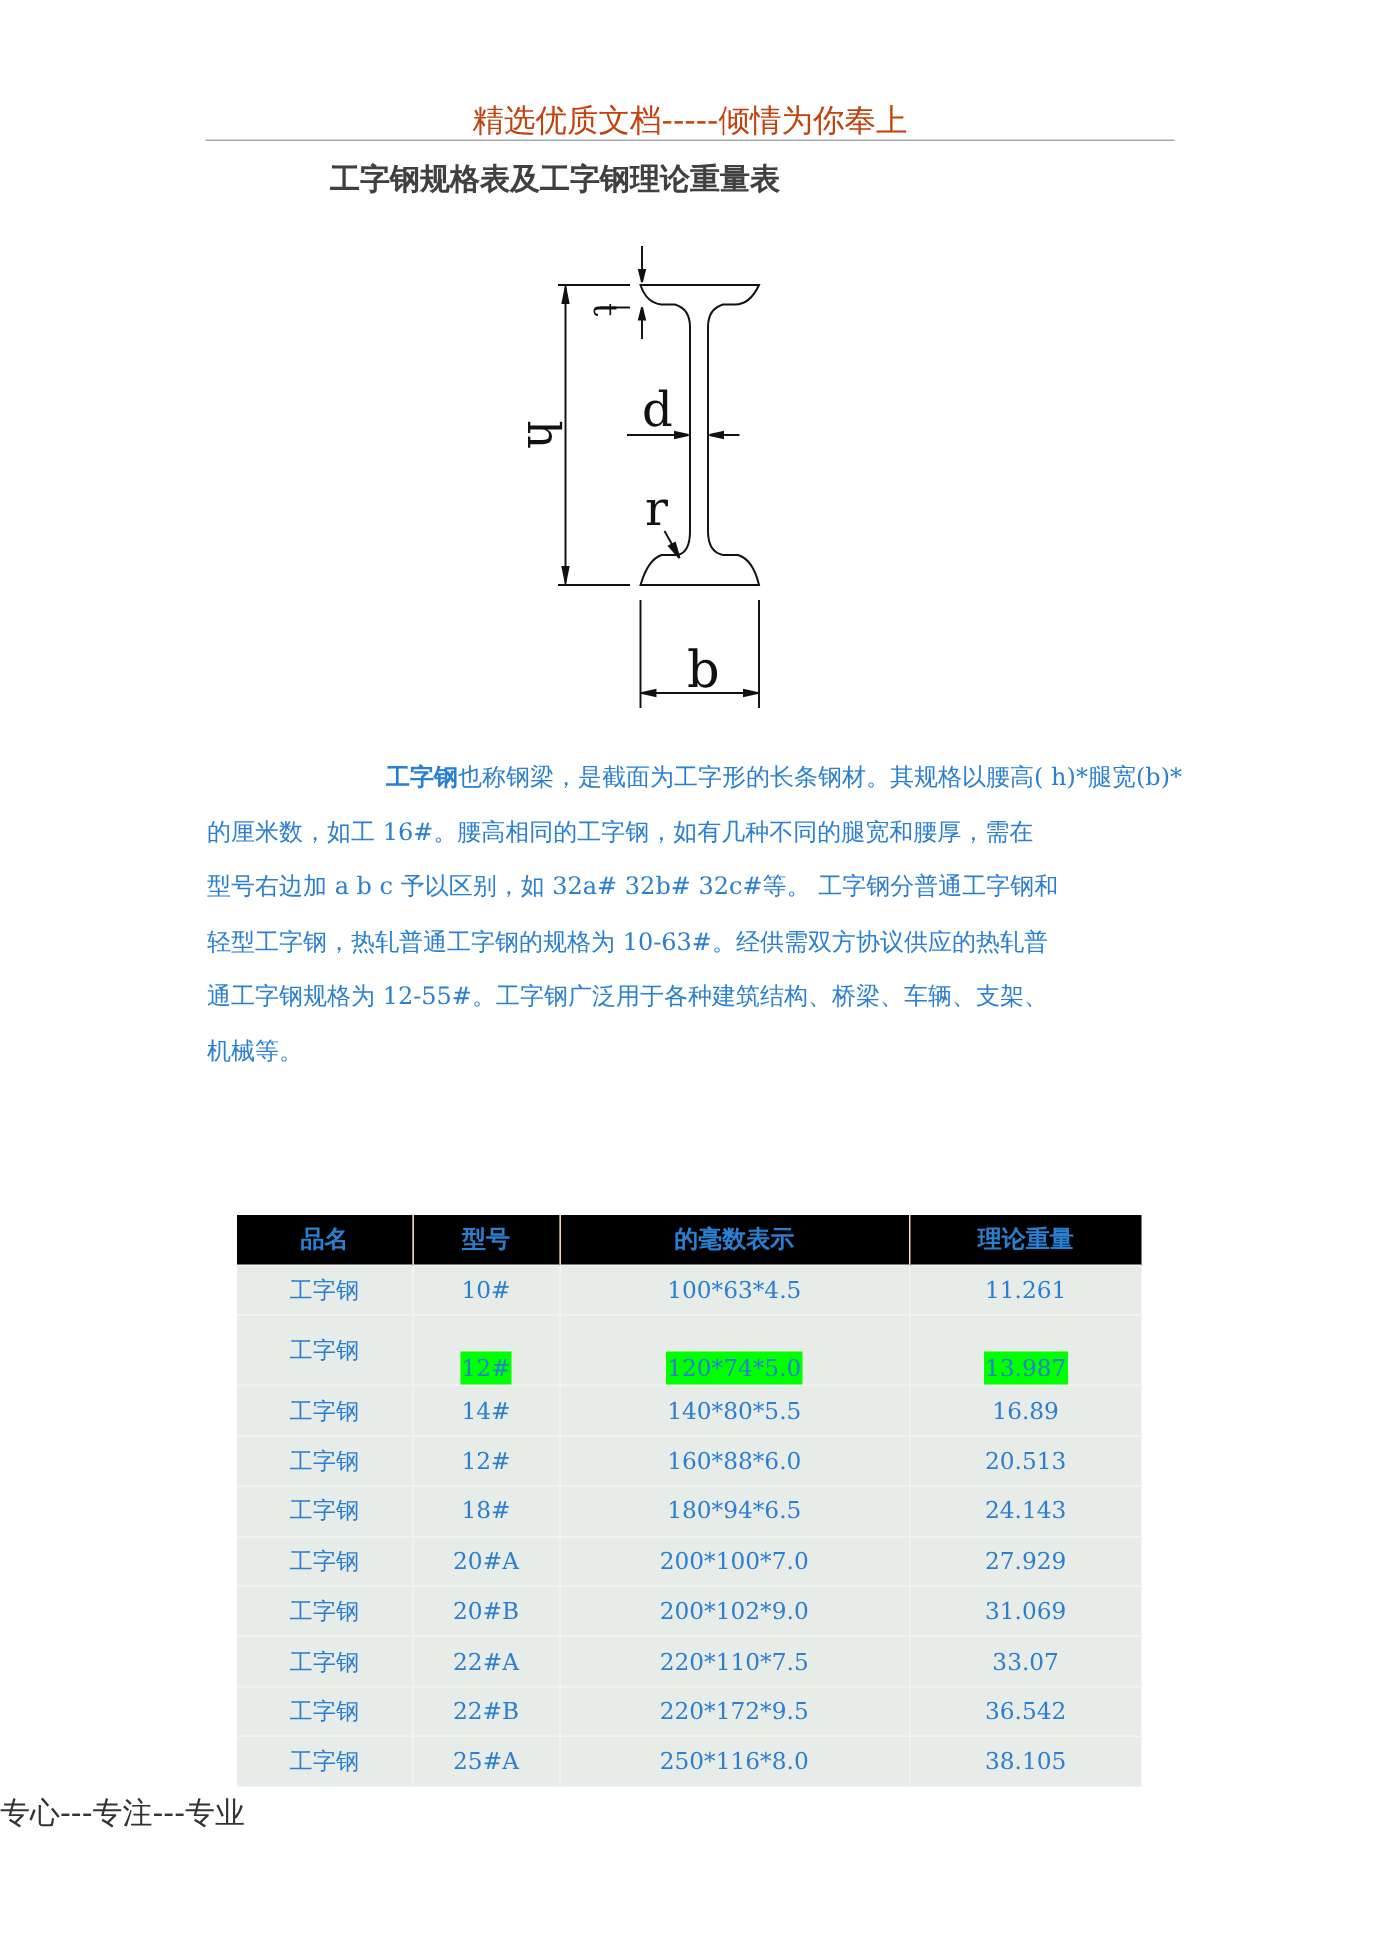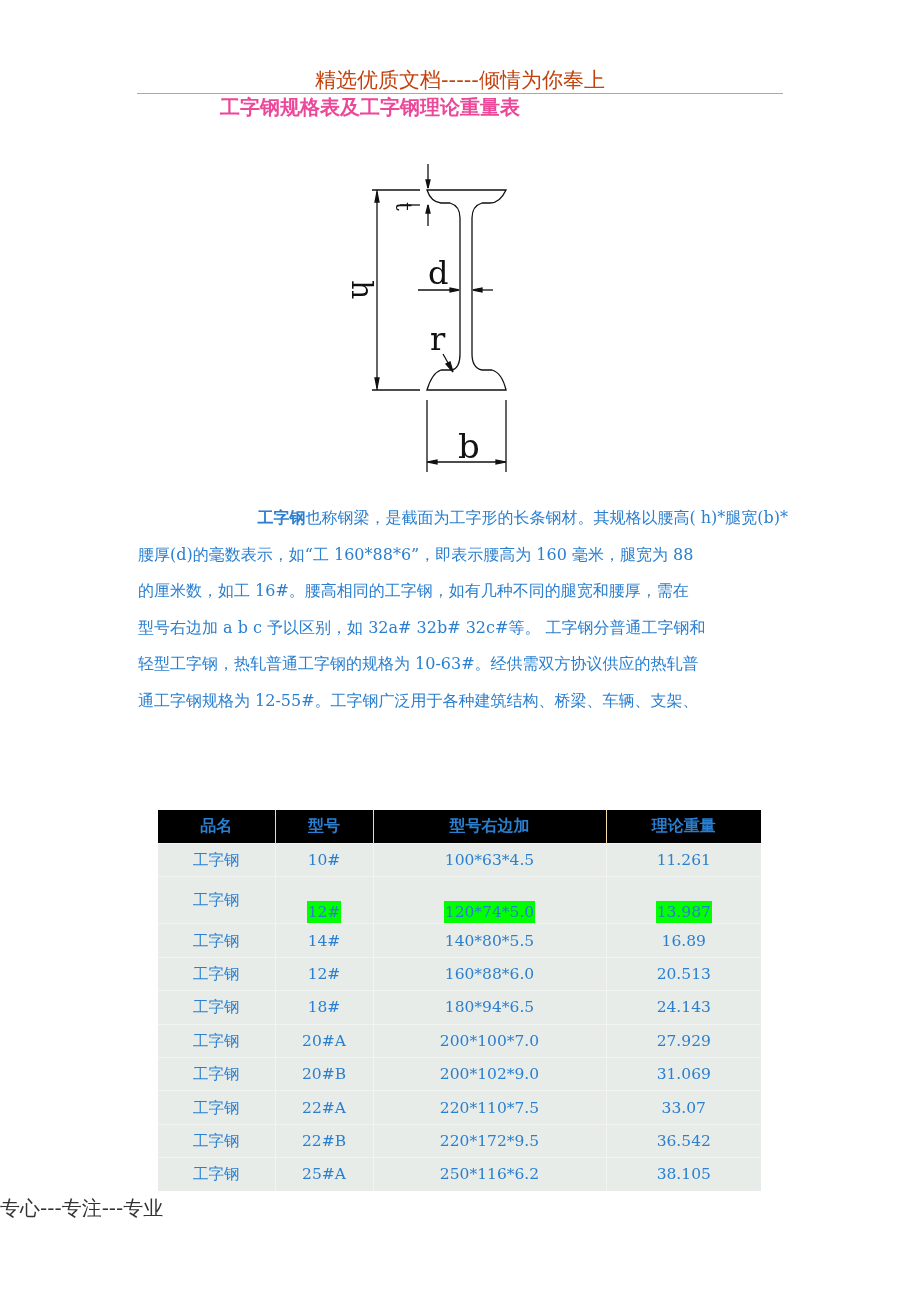--- a/index.html
+++ b/index.html
@@ -3,23 +3,23 @@
   <meta charset="utf-8">
   <style>
     html, body { margin: 0; padding: 0; background: #ffffff; }
     body { width: 920px; height: 1302px; position: relative; overflow: hidden;
            font-family: "DejaVu Serif", "Liberation Serif", serif; }
     .page-header { position: absolute; left: 0; top: 66px; width: 920px; text-align: center;
                    font-family: "DejaVu Sans", "Liberation Sans", sans-serif;
                    font-size: 21px; color: #c2410c; letter-spacing: 0px; }
     .header-rule { position: absolute; left: 137px; top: 93px; width: 646px; height: 0;
                    border-top: 1.5px solid #a8a8a8; }
-    .doc-title { position: absolute; left: 0; top: 94px; width: 740px; text-align: center;
+    .doc-title { position: absolute; left: 0; top: 106px; width: 740px; text-align: center;
                  font-family: "DejaVu Sans", "Liberation Sans", sans-serif;
-                 font-size: 20px; font-weight: bold; color: #ec4899; }
+                 font-size: 20px; font-weight: bold; color: #404040; }
     .diagram { position: absolute; left: 340px; top: 160px; width: 200px; height: 320px; }
     .para { position: absolute; left: 138px; top: 500px; width: 650px;
             font-family: "DejaVu Serif", "Liberation Serif", serif;
             font-size: 16px; line-height: 36.5px; color: #2a7fd0; }
     .para .line { display: block; white-space: nowrap; height: 36.5px; }
     .para .line.first { text-indent: 40px; text-align: right; }
     .para .kw { font-weight: bold; font-family: "DejaVu Sans", "Liberation Sans", sans-serif; }
     .spec-table { position: absolute; left: 158px; top: 810px; width: 603px;
                   border-collapse: collapse; table-layout: fixed; }
     .spec-table th { background: #000000; height: 33px; color: #2a7fd0;
@@ -83,39 +83,39 @@
       <text x="12" y="140" font-size="30" transform="rotate(90 22 130)">h</text>
       <text x="88" y="124" font-size="32">d</text>
       <text x="90" y="190" font-size="32">r</text>
       <text x="118" y="298" font-size="34">b</text>
     </g>
   </svg>
 </div>
 
 <div class="para">
   <span class="line first"><span class="kw">工字钢</span><span>也称钢梁，是截面为工字形的长条钢材。其规格以腰高( h)*腿宽(b)*</span></span>
-  <span class="line">腰厚(d)的毫数表示，如“工 160*88*6”，即表示腰高为 160 毫米，腿宽为 88</span>
   <span class="line">的厘米数，如工 16#。腰高相同的工字钢，如有几种不同的腿宽和腰厚，需在</span>
   <span class="line">型号右边加 a  b  c  予以区别，如 32a#  32b#  32c#等。 工字钢分普通工字钢和</span>
   <span class="line">轻型工字钢，热轧普通工字钢的规格为 10-63#。经供需双方协议供应的热轧普</span>
   <span class="line">通工字钢规格为 12-55#。工字钢广泛用于各种建筑结构、桥梁、车辆、支架、</span>
+  <span class="line">机械等。</span>
 </div>
 
 <table class="spec-table">
   <colgroup>
     <col style="width:117px">
       <col style="width:98px">
       <col style="width:233px">
       <col style="width:155px">
   </colgroup>
   <thead>
     <tr>
       <th>品名</th>
       <th>型号</th>
-      <th>型号右边加</th>
+      <th>的毫数表示</th>
       <th>理论重量</th>
     </tr>
   </thead>
   <tbody id="table-body">
       <tr>
         <td class="name-col"><span class="cell">工字钢</span></td>
         <td><span class="cell">10#</span></td>
         <td><span class="cell">100*63*4.5</span></td>
         <td><span class="cell">11.261</span></td>
       </tr>
@@ -163,19 +163,19 @@
       </tr>
       <tr>
         <td class="name-col"><span class="cell">工字钢</span></td>
         <td><span class="cell">22#B</span></td>
         <td><span class="cell">220*172*9.5</span></td>
         <td><span class="cell">36.542</span></td>
       </tr>
       <tr>
         <td class="name-col"><span class="cell">工字钢</span></td>
         <td><span class="cell">25#A</span></td>
-        <td><span class="cell">250*116*6.2</span></td>
+        <td><span class="cell">250*116*8.0</span></td>
         <td><span class="cell">38.105</span></td>
       </tr>
     </tbody>
 </table>
 
 <div class="page-footer">专心---专注---专业</div>
 
 </body></html>

